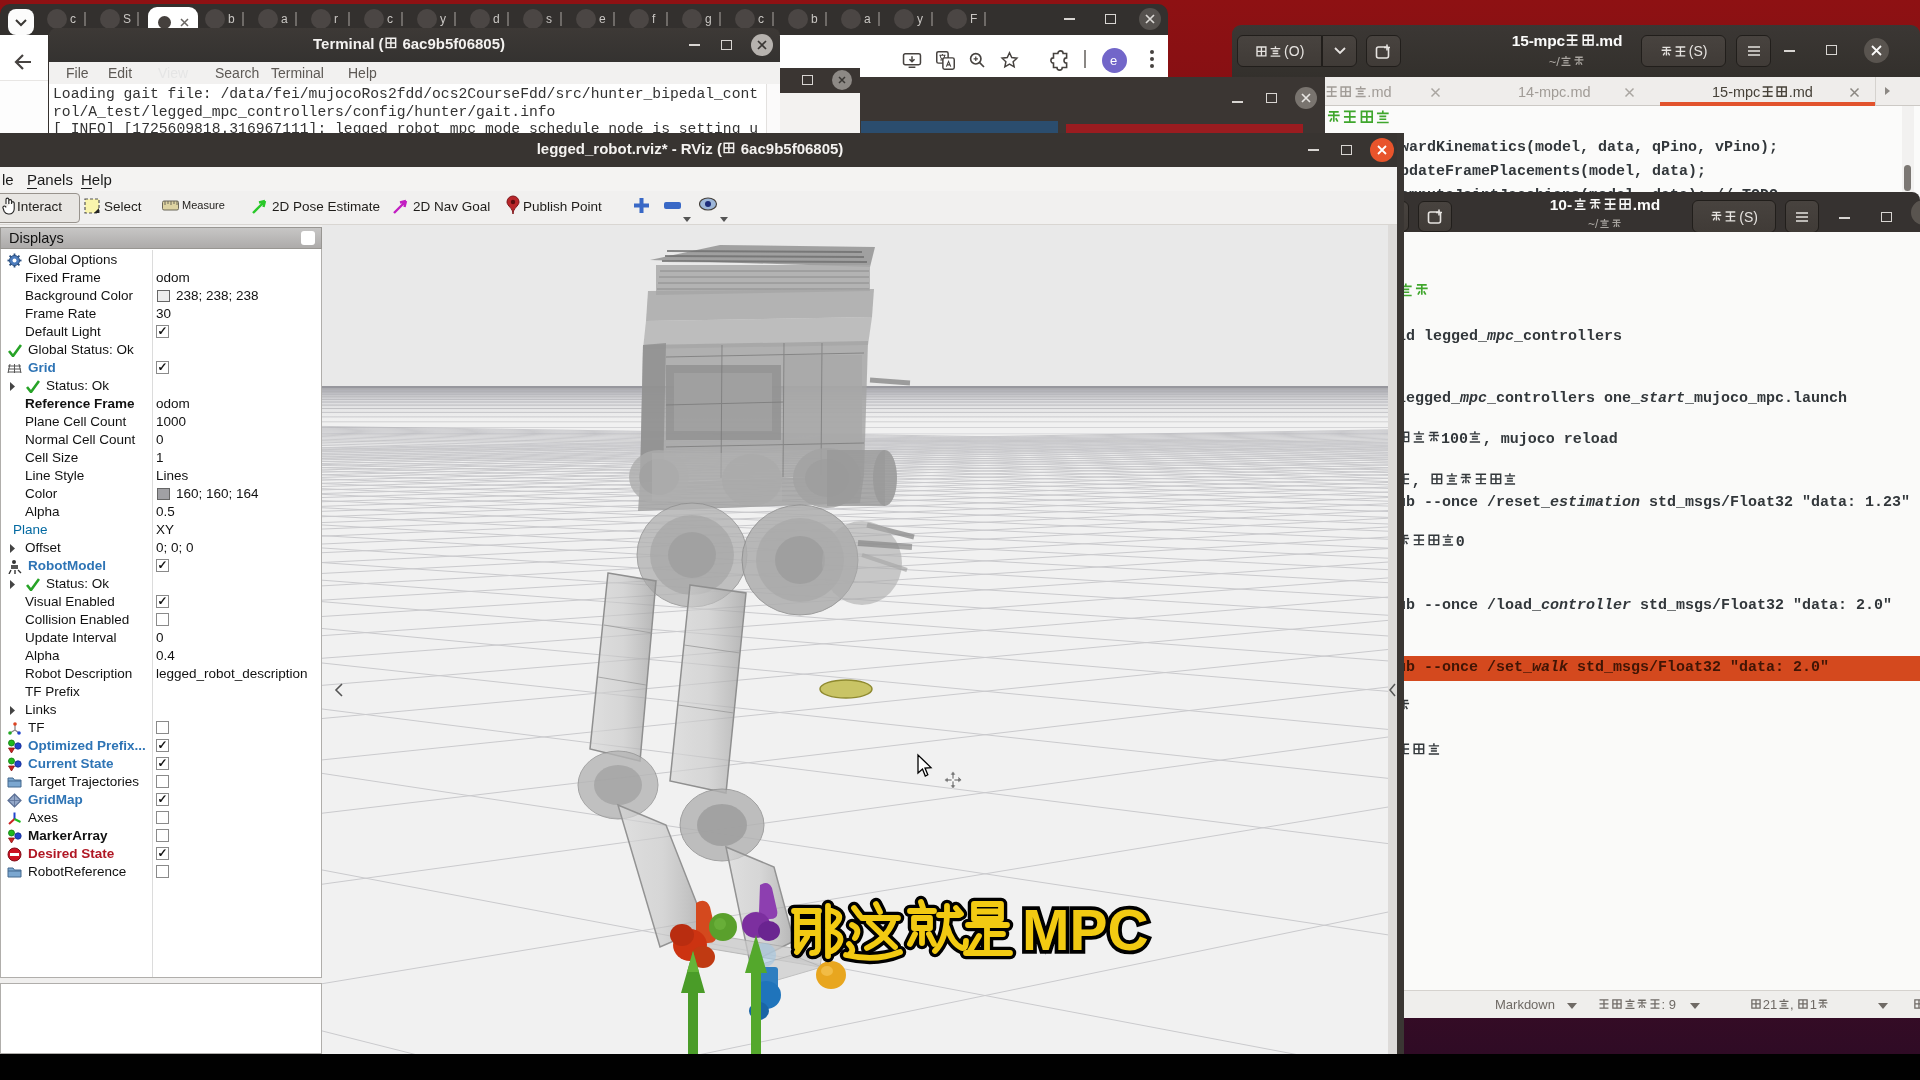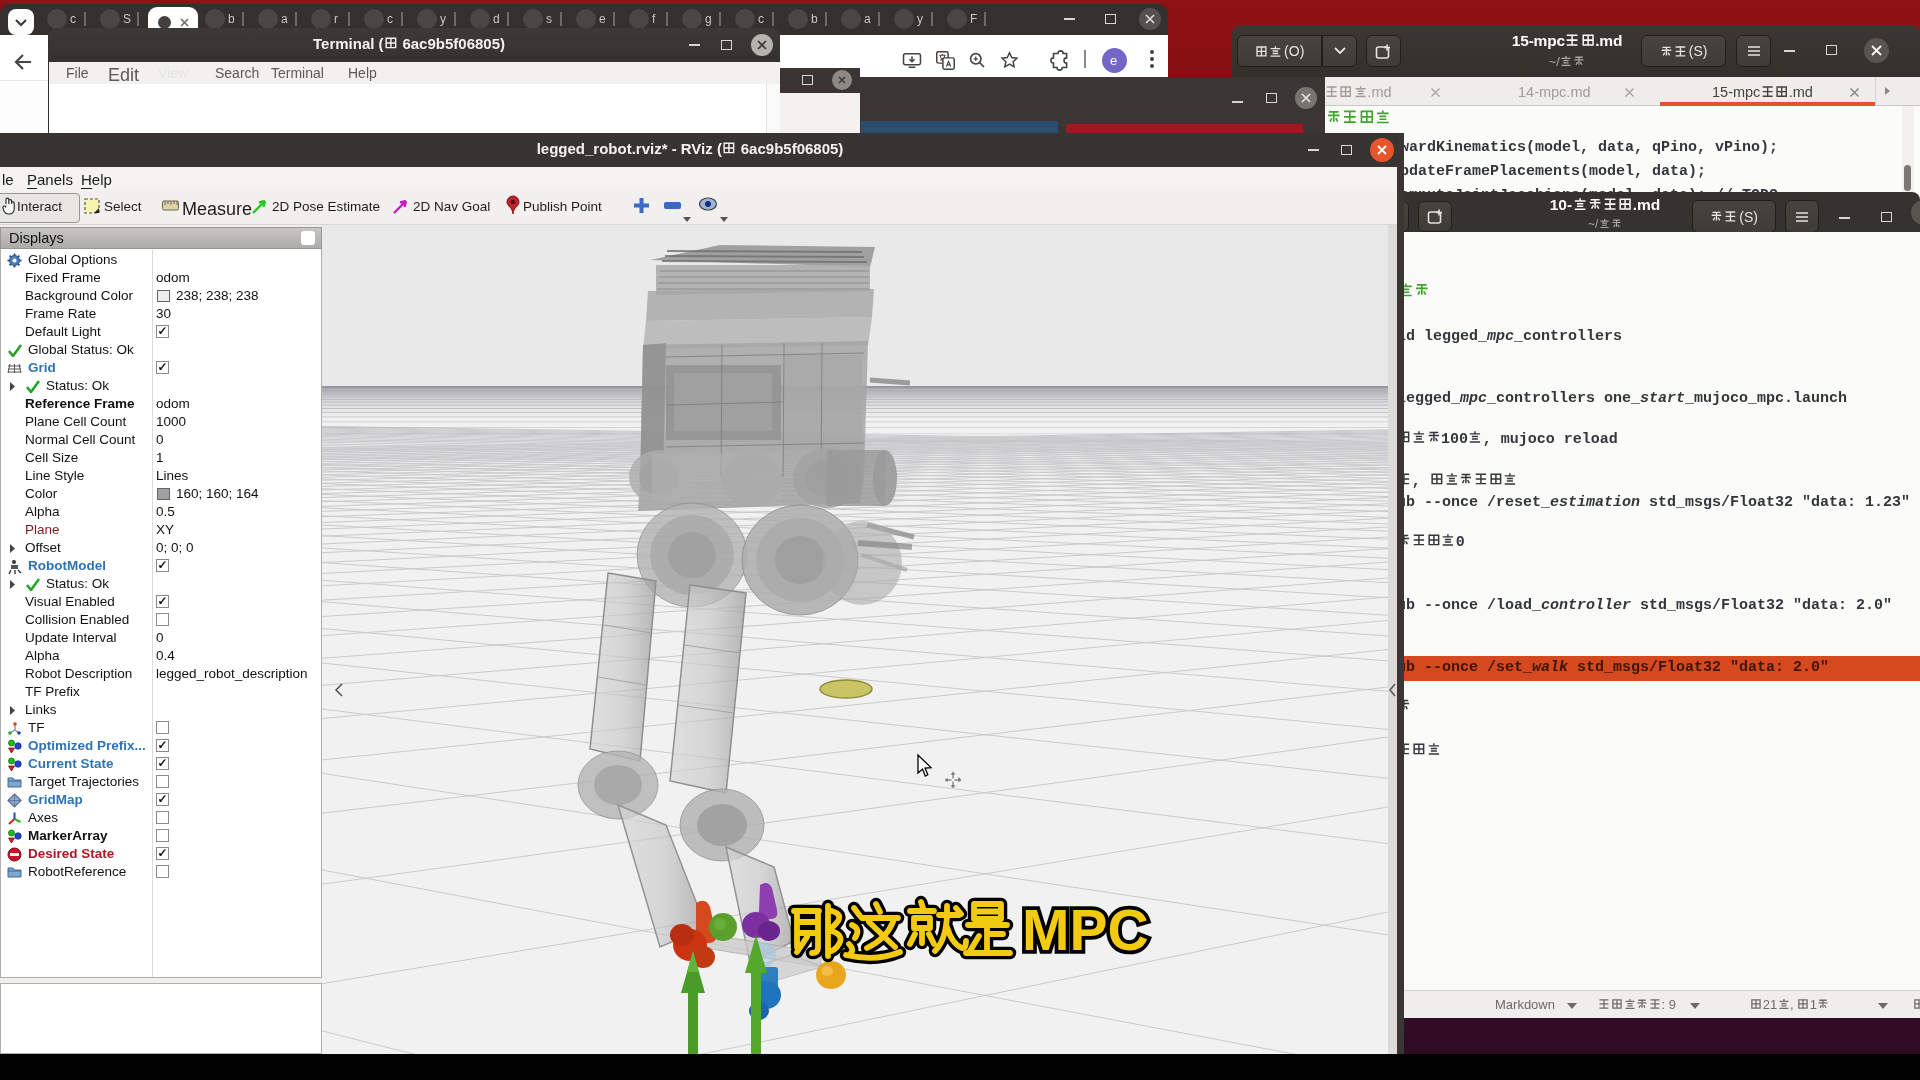--- a/index.html
+++ b/index.html
@@ -404,26 +404,27 @@
           <use href="#zgb"></use>
         </svg></i> 6ac9b5f06805)</div>
 <div class="wmin" style="left:640px;top:16px"></div>
 <div class="wbx" style="left:672px;top:12px"></div>
 <div class="circ" style="left:702px;top:6px;width:22px;height:22px;background:#b6b2ae"></div>
 <svg class="abs" style="left:707px;top:11px" width="12" height="12">
       <path d="M2 2 l8 8 M10 2 l-8 8" stroke="#3a3734" stroke-width="1.7"></path>
     </svg>
 <div class="abs" style="left:0;top:34px;width:731px;height:22px;background:#f2f1f0"></div>
 <div class="abs" style="left:17px;top:37px;font-size:14px;color:#5d5955">File</div>
-<div class="abs" style="left:59px;top:37px;font-size:18px;color:#5d5955">Edit</div>
+<div class="abs" style="left:59px;top:37px;font-size:14px;color:#5d5955">Edit</div>
 <div class="abs" style="left:109px;top:37px;font-size:14px;color:#e5e5e5">View</div>
 <div class="abs" style="left:166px;top:37px;font-size:14px;color:#5d5955">Search</div>
 <div class="abs" style="left:222px;top:37px;font-size:14px;color:#5d5955">Terminal</div>
 <div class="abs" style="left:299px;top:37px;font-size:14px;color:#5d5955">Help</div>
 <div class="abs" style="left:0;top:56px;width:731px;height:49px;background:#fff"></div>
+<div class="abs mono" style="left:4px;top:58px;font-size:14.7px;color:#333;line-height:17.5px">Loading gait file: /data/fei/mujocoRos2fdd/ocs2CourseFdd/src/hunter_bipedal_cont<br>rol/A_test/legged_mpc_controllers/config/hunter/gait.info<br>[ INFO] [1725609818.316967111]: legged robot mpc mode schedule node is setting u</div>
 <div class="abs" style="left:717px;top:56px;width:14px;height:49px;background:#fbfafa;border-left:1px solid #e3e1df"></div>
 </div>
 <div class="abs" style="left:0;top:133px;width:1404px;height:921px;background:#f0efee;z-index:7">
 <div class="abs" style="left:0;top:0;width:1404px;height:34px;background:#383431"></div>
 <div class="abs" style="left:490px;top:7px;width:400px;text-align:center;font-size:15px;font-weight:bold;color:#f4f2f0">legged_robot.rviz* - RViz (<i class="zh"><svg viewBox="0 0 16 16">
           <use href="#zgb"></use>
         </svg></i> 6ac9b5f06805)</div>
 <div class="wmin" style="left:1308px;top:16px"></div>
 <div class="wbx" style="left:1341px;top:12px"></div>
 <div class="circ" style="left:1370px;top:5px;width:24px;height:24px;background:#e8542b"></div>
@@ -442,21 +443,21 @@
 <div class="abs" style="left:17px;top:66px;font-size:13.5px;color:#1f1d1a">Interact</div>
 <svg class="abs" style="left:84px;top:65px" width="17" height="17">
       <rect x="1" y="1" width="14" height="14" fill="#f9f4ad" stroke="#555" stroke-width="1.2" stroke-dasharray="3 2"></rect>
       <path d="M10 15 L15 15 15 10 Z" fill="#222"></path>
     </svg>
 <div class="abs" style="left:104px;top:66px;font-size:13.5px;color:#1f1d1a">Select</div>
 <svg class="abs" style="left:162px;top:67px" width="17" height="12">
       <rect x="0.5" y="1" width="16" height="9" rx="1.5" fill="#ded3a2" stroke="#6b6658" stroke-width="1"></rect>
       <path d="M3 1 v4 M6 1 v3 M9 1 v4 M12 1 v3 M15 1 v4" stroke="#6b6658" stroke-width="1"></path>
     </svg>
-<div class="abs" style="left:182px;top:66px;font-size:18px;color:#1f1d1a">Measure</div>
+<div class="abs" style="left:182px;top:66px;font-size:11px;color:#1f1d1a">Measure</div>
 <svg class="abs" style="left:251px;top:63px" width="19" height="19">
       <path d="M2 17 L14 5 M14 5 l-6 1.5 M14 5 l-1.5 6" stroke="#29c829" stroke-width="2.4" fill="none"></path>
     </svg>
 <div class="abs" style="left:272px;top:66px;font-size:13.5px;color:#1f1d1a">2D Pose Estimate</div>
 <svg class="abs" style="left:392px;top:63px" width="19" height="19">
       <path d="M2 17 L14 5 M14 5 l-6 1.5 M14 5 l-1.5 6" stroke="#c21ec2" stroke-width="2.4" fill="none"></path>
     </svg>
 <div class="abs" style="left:413px;top:66px;font-size:13.5px;color:#1f1d1a">2D Nav Goal</div>
 <svg class="abs" style="left:506px;top:62px" width="14" height="20">
       <path d="M7 19 C7 13 1 11 1 7 a6 6 0 1 1 12 0 c0 4-6 6-6 12 Z" fill="#b8262a" stroke="#7e1418" stroke-width="1"></path>
@@ -566,21 +567,21 @@
     <div class="row" style="top:260px">
       <span class="rl" style="left:25px;color:#111;font-weight:normal">Color</span>
       <span class="sw" style="background:#a0a0a4"></span>
       <span class="rv" style="left:176px">160; 160; 164</span>
     </div>
     <div class="row" style="top:278px">
       <span class="rl" style="left:25px;color:#111;font-weight:normal">Alpha</span>
       <span class="rv">0.5</span>
     </div>
     <div class="row" style="top:296px">
-      <span class="rl" style="left:25px;color:#7f1d1d;font-weight:normal">Plane</span>
+      <span class="rl" style="left:13px;color:#0369a1;font-weight:normal">Plane</span>
       <span class="rv">XY</span>
     </div>
     <div class="row" style="top:314px">
       <svg class="abs" style="left:9px;top:5px" width="7" height="9">
         <path d="M1 0 l5 4.5 -5 4.5 Z" fill="#444"></path>
       </svg>
       <span class="rl" style="left:25px;color:#111;font-weight:normal">Offset</span>
       <span class="rv">0; 0; 0</span>
     </div>
     <div class="row" style="top:332px">

